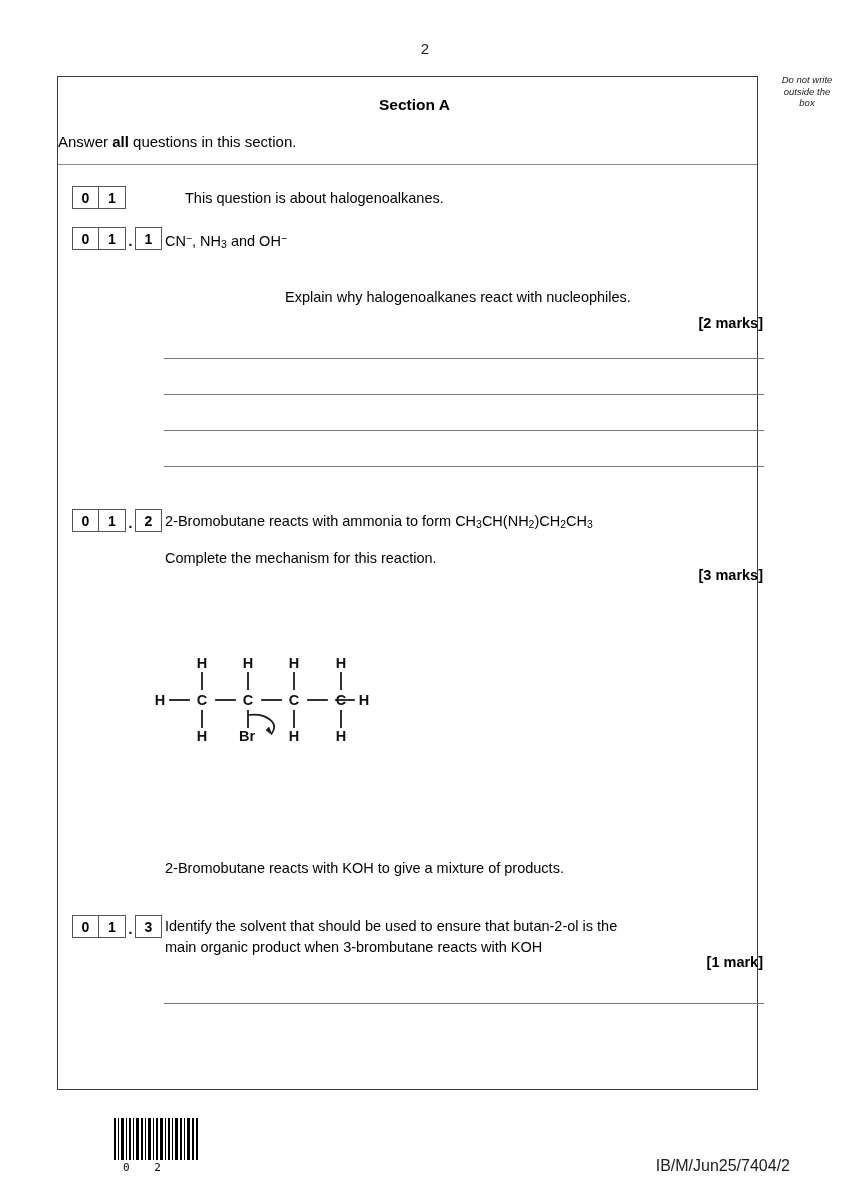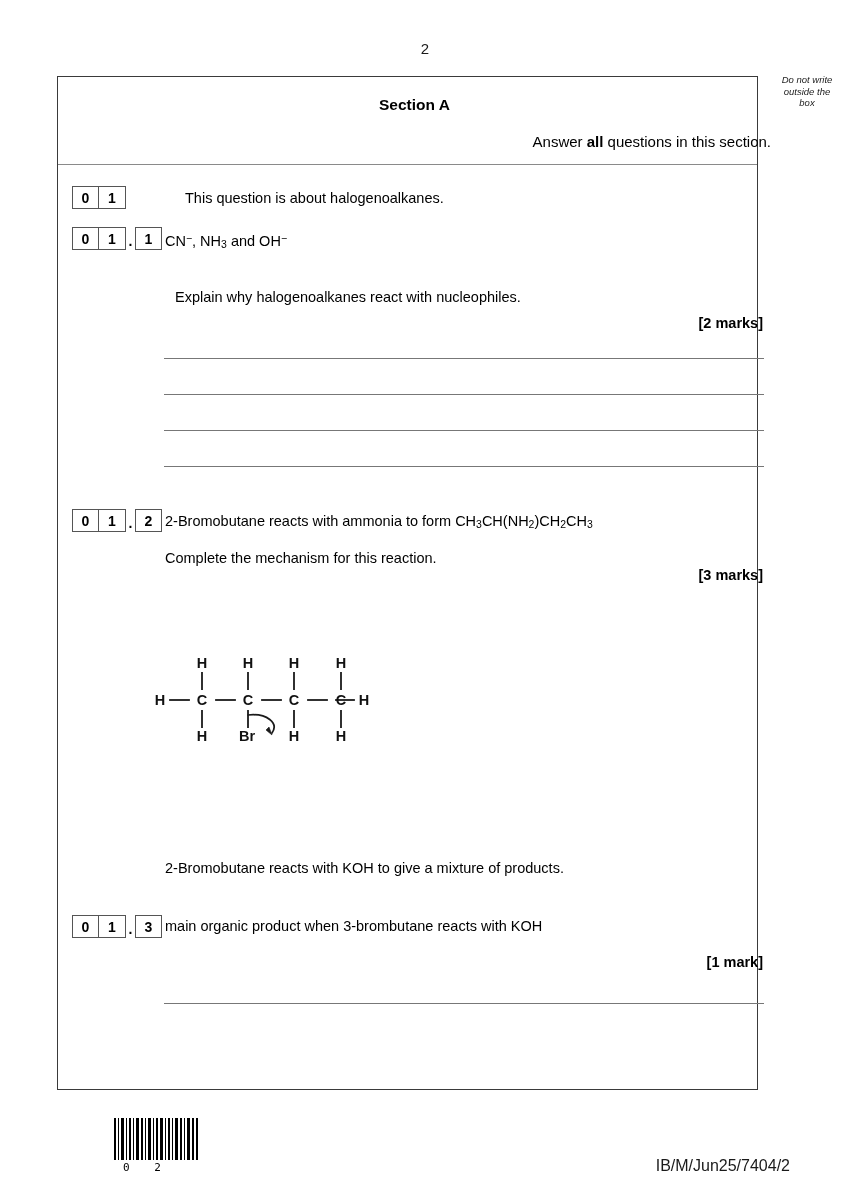--- a/index.html
+++ b/index.html
@@ -68,21 +68,21 @@
     width: 713px;
     text-align: center;
     font-size: 15.5px;
     font-weight: bold;
   }
   .section-sub {
     position: absolute;
     top: 56px;
     left: 0;
     width: 713px;
-    text-align: right;
+    text-align: left;
     font-size: 15px;
   }
   .section-sub b { font-weight: bold; }
 
   
   .qnum {
     position: absolute;
     display: flex;
     align-items: center;
   }
@@ -197,21 +197,21 @@
 
   <div class="qnum" style="left:14px; top:150px;">
     <div class="qcell">0</div>
     <div class="qcell">1</div>
     <div class="qdot">.</div>
     <div class="qcell qsub">1</div>
   </div>
   <div class="qtext" style="left:107px; top:151px; width:590px;">
     <div><span>CN</span><sup>−</sup><span>, NH</span><sub>3</sub><span> and OH</span><sup>−</sup></div>
   </div>
-  <div class="qtext" style="left:117px; top:210px; width:590px;">Explain why halogenoalkanes react with nucleophiles.</div>
+  <div class="qtext" style="left:105px; top:210px; width:590px;text-align:center;">Explain why halogenoalkanes react with nucleophiles.</div>
   <div class="marks" style="left:400px; top:238px; width:305px;">[2 marks]</div>
 
   <div class="ruled" style="left:106px; top:281px; width:600px;"></div>
   <div class="ruled" style="left:106px; top:317px; width:600px;"></div>
   <div class="ruled" style="left:106px; top:353px; width:600px;"></div>
   <div class="ruled" style="left:106px; top:389px; width:600px;"></div>
 
   <div class="qnum" style="left:14px; top:432px;">
     <div class="qcell">0</div>
     <div class="qcell">1</div>
@@ -224,20 +224,21 @@
 
   <div class="qtext" style="left:107px; top:781px; width:600px;">2-Bromobutane reacts with KOH to give a mixture of products.</div>
 
   <div class="qnum" style="left:14px; top:838px;">
     <div class="qcell">0</div>
     <div class="qcell">1</div>
     <div class="qdot">.</div>
     <div class="qcell qsub">3</div>
   </div>
   <div class="qtext" style="left:107px; top:839px; width:600px;">
+    <div>Identify the solvent that should be used to ensure that butan-2-ol is the</div>
     <div>main organic product when 3-brombutane reacts with KOH</div>
   </div>
   <div class="marks" style="left:400px; top:877px; width:305px;">[1 mark]</div>
 
   <div class="ruled" style="left:106px; top:926px; width:600px;"></div>
 
 </div>
 
 <div class="structure">
   <svg width="215" height="110" viewBox="0 0 215 110">

